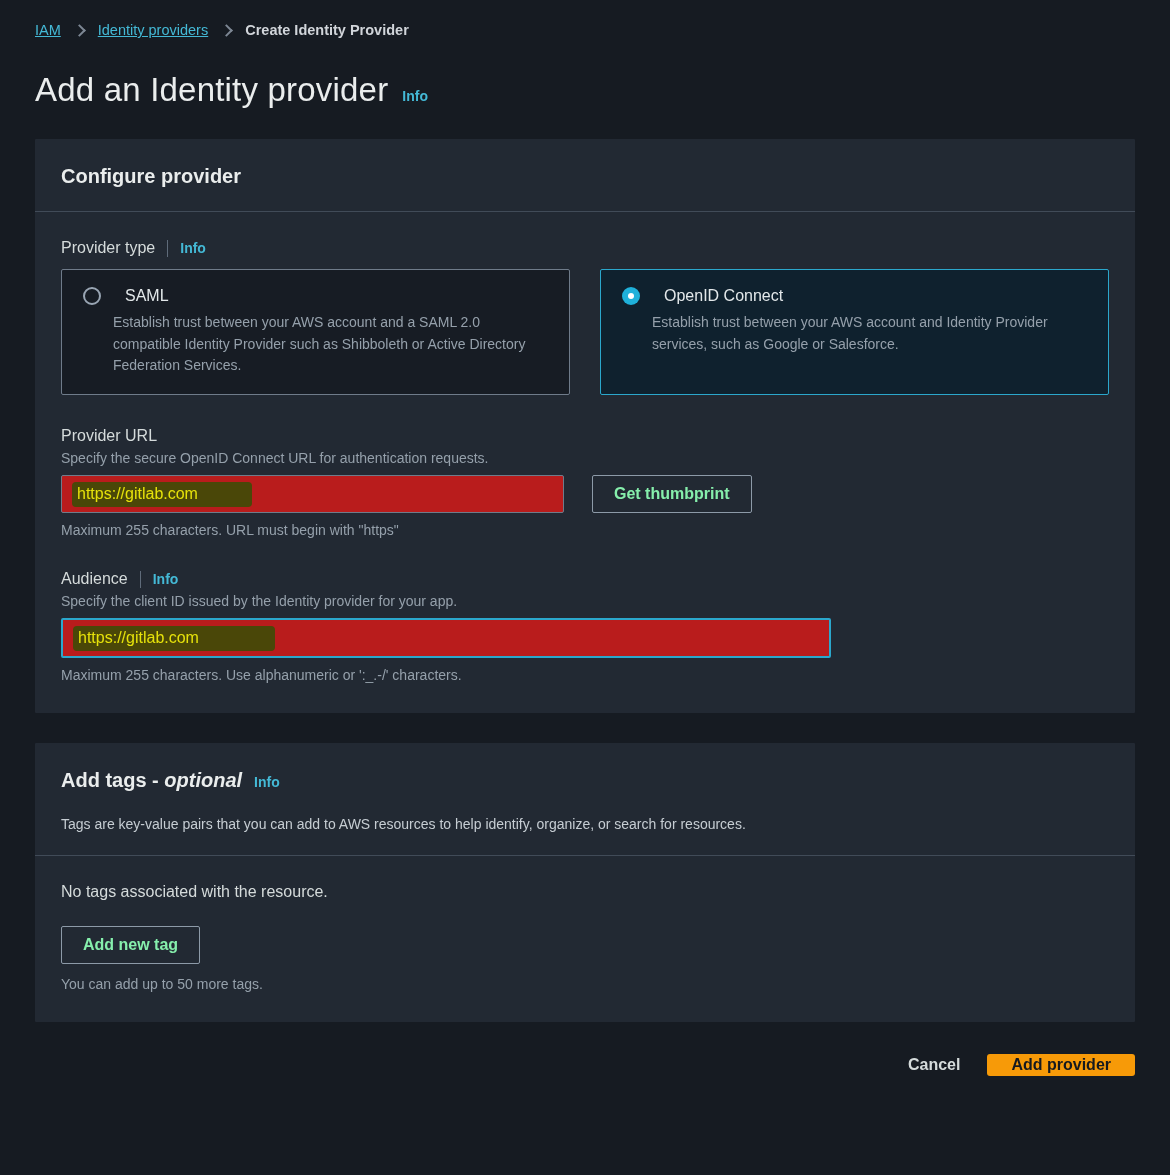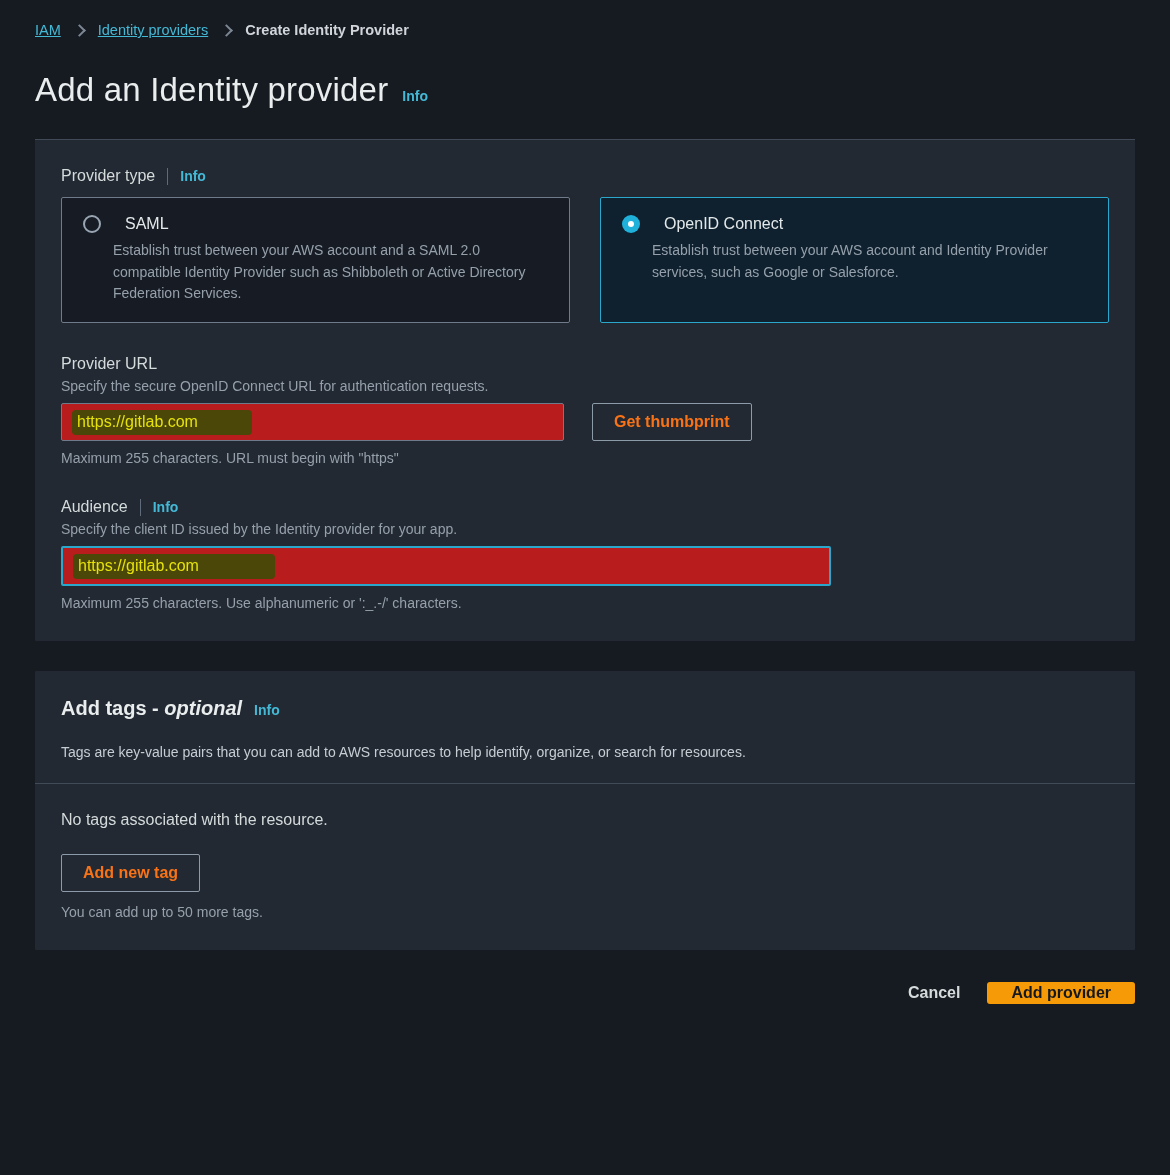--- a/index.html
+++ b/index.html
@@ -57,21 +57,21 @@
   .input-row { display:flex; gap:28px; margin-top:9px; align-items:center; }
   .text-input { width:503px; height:38px; background:#b91c1c; border:1px solid #6f7b8a; border-radius:2px;
                 display:flex; align-items:center; padding:0 10px; box-sizing:border-box;
                 font-size:16px; color:#d5dbdb; cursor:text; }
   .text-input.focused { width:770px; height:40px; border:2px solid #2ba7cc; }
   .hl { background:#4a4708; color:#e6e20a; padding:3px 4px 4px 5px; border-radius:4px; white-space:nowrap; }
   .hl.extend1 { padding-right:54px; }
   .hl.extend2 { padding-right:76px; }
 
   
-  .btn-secondary { border:1px solid #8d9aa8; border-radius:2px; background:transparent; color:#f97316;
+  .btn-secondary { border:1px solid #8d9aa8; border-radius:2px; background:transparent; color:#86efac;
                    font-weight:bold; font-size:16px; padding:0 21px; height:38px;
                    display:inline-flex; align-items:center; cursor:pointer; font-family:inherit; }
   .btn-link { background:none; border:none; color:#d5dbdb; font-weight:bold; font-size:16px;
               cursor:pointer; font-family:inherit; padding:0; }
   .btn-primary { background:#f79a08; border:none; border-radius:3px; color:#15191f; font-weight:bold;
                  font-size:16px; height:22px; padding:0 24px; cursor:pointer; font-family:inherit; }
 
   
   .tags-desc { margin-top:24px; font-size:14px; color:#c6cdd3; }
   .empty-text { font-size:16px; color:#d5dbdb; }
@@ -93,20 +93,23 @@
     <span class="crumb-sep"></span>
     <span class="crumb-current">Create Identity Provider</span>
   </nav>
 
   <div class="page-title-row">
     <h1 class="page-title" style="margin:0">Add an Identity provider</h1>
     <span class="info-link">Info</span>
   </div>
 
   <section class="card">
+    <div class="card-header">
+      <span class="card-title">Configure provider</span>
+    </div>
     <div class="card-divider"></div>
     <div class="card-body">
 
       <div class="field-label-row">
         <span class="field-label">Provider type</span>
         <span class="vdivider"></span>
         <span class="info-link">Info</span>
       </div>
 
       <div class="tiles">

